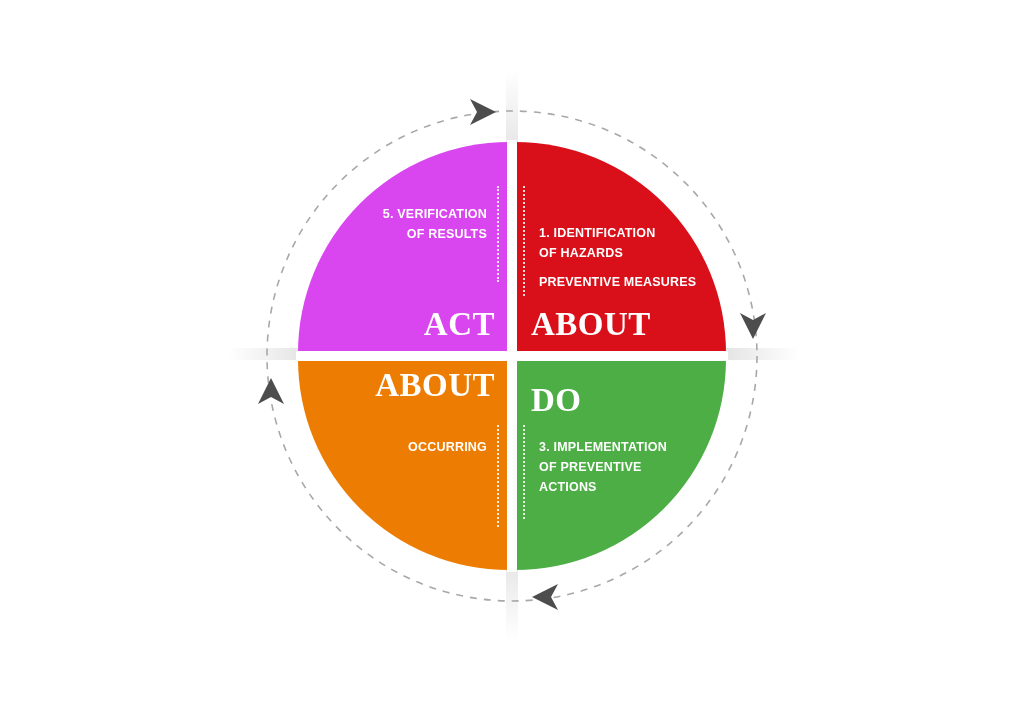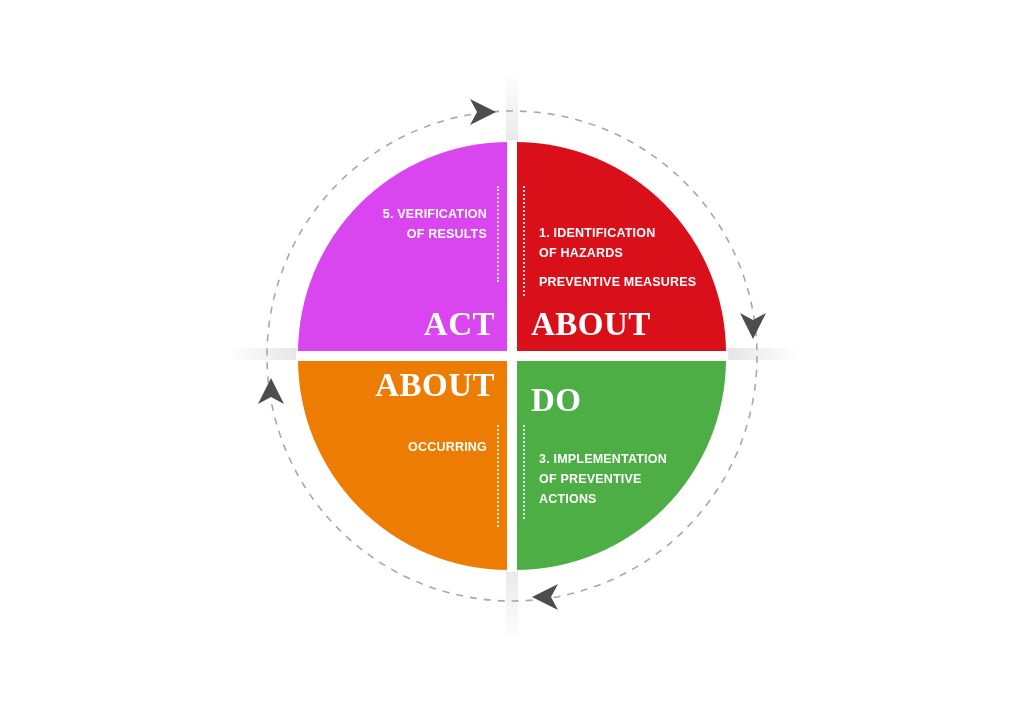--- a/index.html
+++ b/index.html
@@ -120,21 +120,21 @@
     font-family: "Liberation Sans", sans-serif;
     font-weight: bold;
     font-size: 12.5px;
     line-height: 20px;
     letter-spacing: 0.2px;
     text-transform: uppercase;
   }
   .items-act   { right: 22px; top: 62px;  text-align: right; width: 160px; }
   .items-plan  { left: 24px;  top: 62px;  text-align: left;  width: 176px; margin-top: 19px; }
   .items-check { right: 22px; top: 78px;  text-align: right; width: 160px; }
-  .items-do    { left: 24px;  top: 78px;  text-align: left;  width: 168px; margin-top: 12px; }
+  .items-do    { left: 24px;  top: 78px;  text-align: left;  width: 168px; }
 
   .item-block { margin: 0; }
   .item-block + .item-block { margin-top: 9px; }
 
   
   .dotline {
     position: absolute;
     width: 2px;
     border-left: 2px dotted rgba(255,255,255,0.85);
   }

